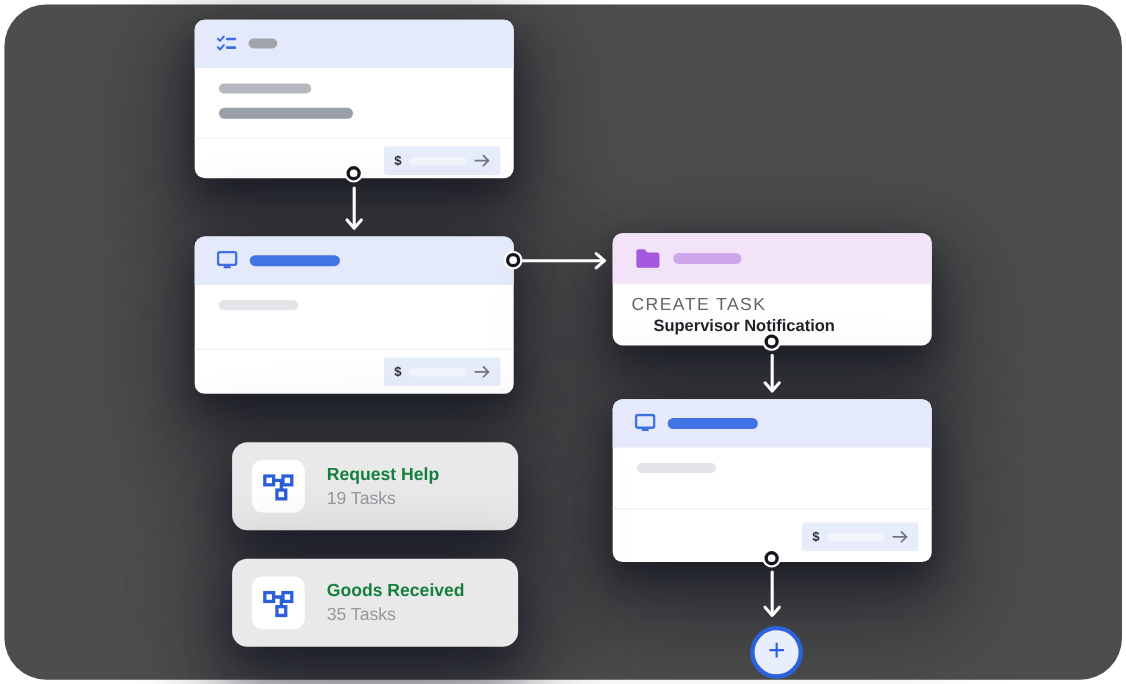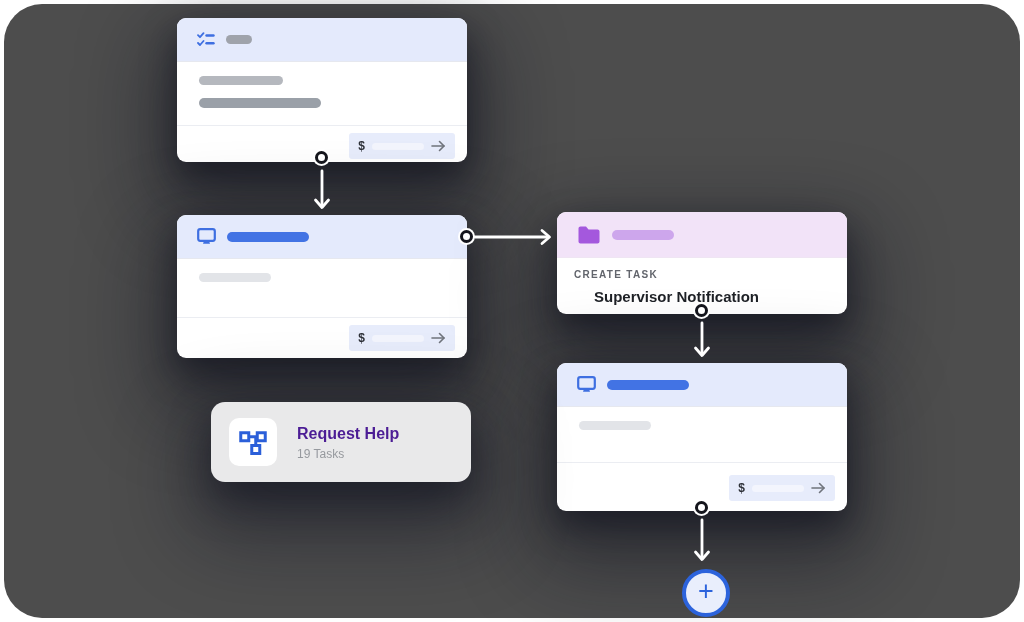--- a/index.html
+++ b/index.html
@@ -36,36 +36,36 @@
   
   .connector {
     position:absolute; width:13px; height:13px; border-radius:50%;
     background:#ffffff; border:3px solid #14151c;
     box-shadow:0 0 0 2px #ffffff;
   }
   .arrow-layer { position:absolute; left:0; top:0; width:1024px; height:622px; pointer-events:none; }
   
   .pink-header { background:#f2e3f8; height:46px; border-bottom:1px solid #efe5f3; }
   .eyebrow {
-    font-size:10px; letter-spacing:1.3px; color:#62656c; font-weight:bold;
+    font-size:16px; letter-spacing:1.3px; color:#62656c; font-weight:normal;
   }
   .task-title { font-size:15px; font-weight:bold; color:#1e2126; }
   
   .process-card {
     position:absolute; width:260px; height:80px; border-radius:14px;
     background:#e9e9ea; display:flex; align-items:center; gap:20px; padding:0 18px;
     box-shadow: 0 16px 38px rgba(12,14,28,.5), 0 36px 80px 18px rgba(12,14,28,.45);
     cursor:pointer;
   }
   .process-tile {
     width:48px; height:48px; background:#ffffff; border-radius:10px;
     display:flex; align-items:center; justify-content:center; flex:0 0 auto;
   }
-  .process-title { font-size:16px; font-weight:bold; color:#4c1d95; line-height:1.25; }
-  .process-sub { font-size:12px; color:#96999e; margin-top:3px; }
+  .process-title { font-size:16px; font-weight:bold; color:#15803d; line-height:1.25; }
+  .process-sub { font-size:16px; color:#96999e; margin-top:3px; }
   
   .add-btn {
     position:absolute; left:678px; top:565px; width:48px; height:48px;
     border-radius:50%; background:#e9eefc; border:4px solid #2c63dc;
     color:#2c63dc; font-size:27px; font-weight:400; line-height:1;
     display:flex; align-items:center; justify-content:center; cursor:pointer;
     padding-bottom:3px;
   }
   .icon { display:flex; align-items:center; justify-content:center; }
 </style>
@@ -173,20 +173,37 @@
           <line x1="14.2" y1="7.8" x2="14.2" y2="14.8" stroke="#2b5fd9" stroke-width="2.4"></line>
         </svg>
       </span>
     </span>
     <span>
       <div class="process-title">Request Help</div>
       <div class="process-sub">19 Tasks</div>
     </span>
   </div>
 
+  <div class="process-card" style="left:207px; top:504px;">
+    <span class="process-tile">
+      <span class="icon">
+        <svg width="30" height="30" viewBox="0 0 24 24" fill="none">
+          <rect x="2.2" y="4.6" width="6.4" height="6.4" stroke="#2b5fd9" stroke-width="2.4"></rect>
+          <rect x="15.4" y="4.6" width="6.4" height="6.4" stroke="#2b5fd9" stroke-width="2.4"></rect>
+          <rect x="11" y="14.8" width="6.4" height="6.4" stroke="#2b5fd9" stroke-width="2.4"></rect>
+          <line x1="8.6" y1="7.8" x2="15.4" y2="7.8" stroke="#2b5fd9" stroke-width="2.4"></line>
+          <line x1="14.2" y1="7.8" x2="14.2" y2="14.8" stroke="#2b5fd9" stroke-width="2.4"></line>
+        </svg>
+      </span>
+    </span>
+    <span>
+      <div class="process-title">Goods Received</div>
+      <div class="process-sub">35 Tasks</div>
+    </span>
+  </div>
 
   <button class="add-btn">
     <span>+</span>
   </button>
 
 </div>
 
 <svg class="arrow-layer">
   <g stroke="#ffffff" stroke-width="2.8" stroke-linecap="round" stroke-linejoin="round" fill="none">
     <line x1="322" y1="171" x2="322" y2="206"></line>

